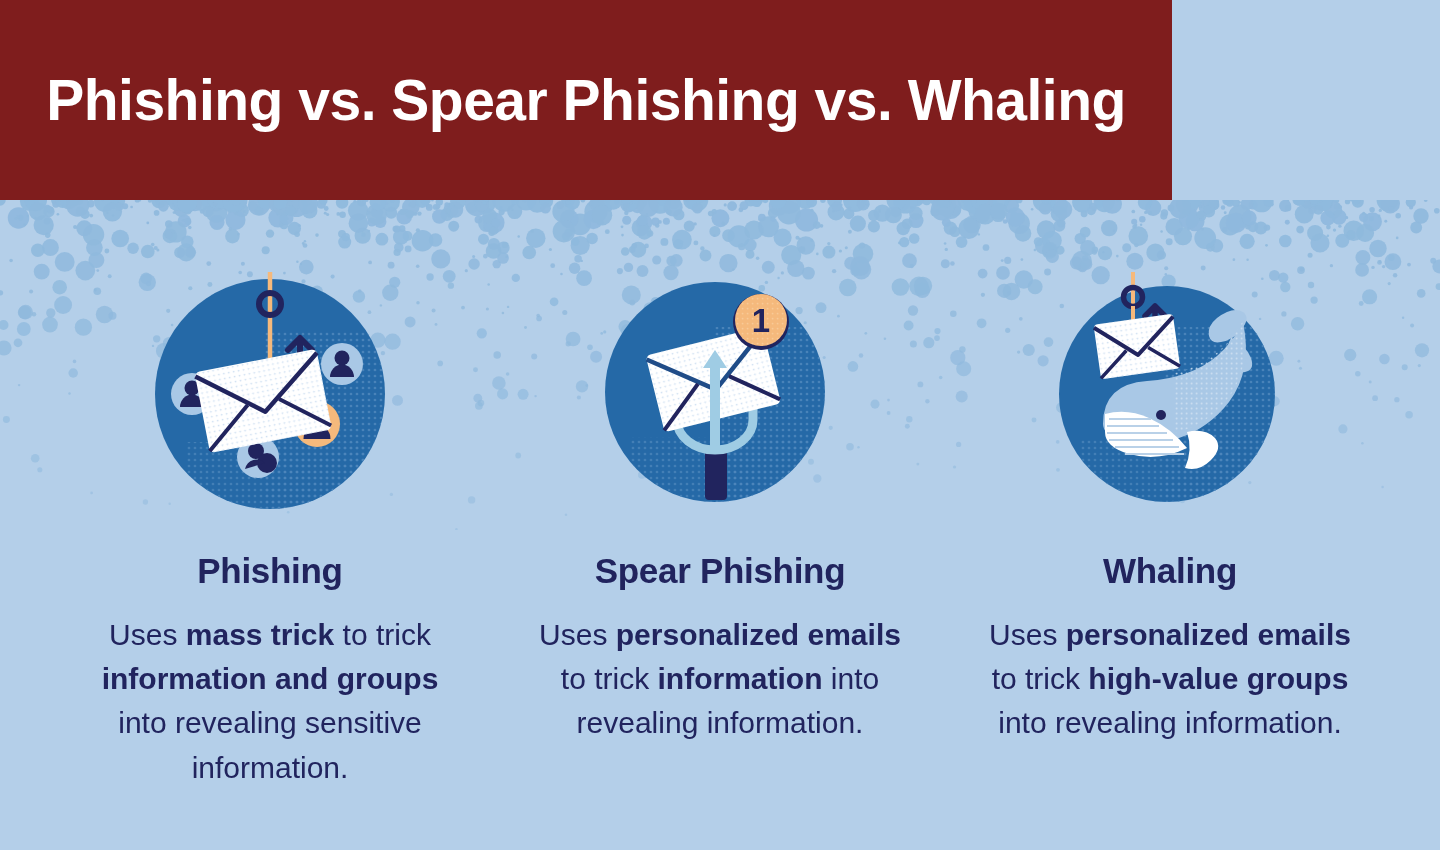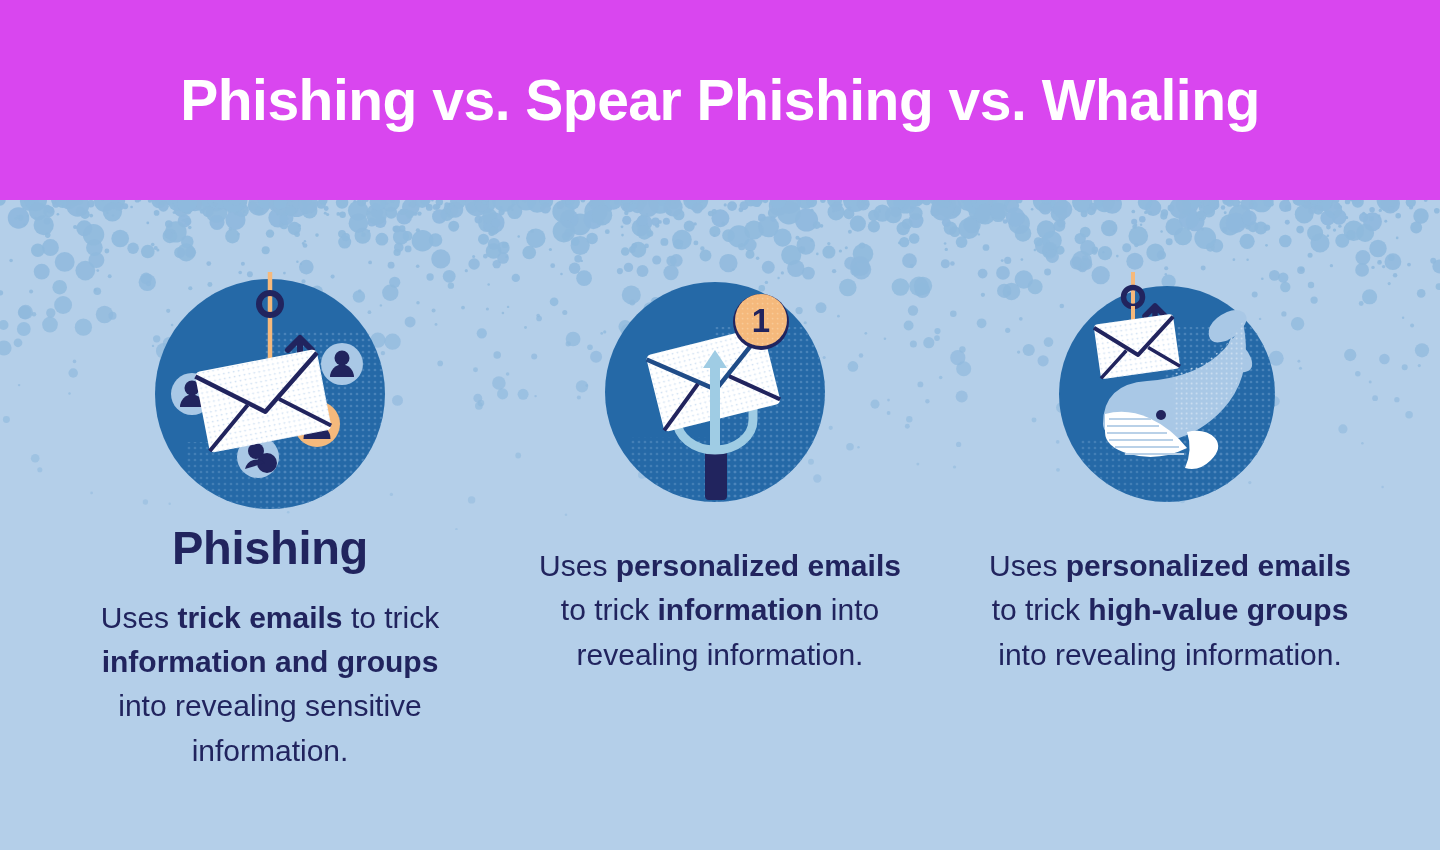--- a/index.html
+++ b/index.html
@@ -6,22 +6,22 @@
   * { margin:0; padding:0; box-sizing:border-box; }
   html, body {
     width:1440px; height:850px;
     font-family:"Liberation Sans", sans-serif;
     overflow:hidden;
   }
   body { background:#b4cfe9; position:relative; }
 
   
   .header {
-    position:absolute; left:0; top:0; width:1440px; height:200px;
-    background:#d946ef;
+    position:absolute; left:0; top:0; width:1172px; height:200px;
+    background:#7f1d1d;
     display:flex; align-items:center; justify-content:center;
   }
   .header-title {
     color:#ffffff;
     font-size:57px;
     font-weight:700;
     letter-spacing:-0.5px;
     white-space:nowrap;
     font-family:"Liberation Sans", sans-serif;
   }
@@ -40,22 +40,23 @@
     padding:0 40px;
   }
   .col { width:440px; display:flex; flex-direction:column; align-items:center; }
   .col-1 { margin-left:10px; }
   .col-3 { margin-right:10px; }
 
   .icon-wrap { width:250px; height:250px; margin-top:72px; position:relative; }
   .icon-wrap svg { display:block; width:250px; height:250px; }
 
   .col-heading {
+    margin-top:30px;
     color:#21245e;
-    font-size:47px;
+    font-size:35px;
     font-weight:700;
     letter-spacing:-0.3px;
     text-align:center;
     line-height:1.1;
   }
   .col-desc {
     margin-top:22px;
     color:#21245e;
     font-size:30px;
     font-weight:400;
@@ -1216,21 +1217,21 @@
 
         <g transform="translate(118,128) rotate(-11)">
           <rect x="-62" y="-40" width="124" height="82" rx="5" fill="#ffffff"></rect>
           <rect x="-62" y="-40" width="124" height="82" rx="5" fill="url(#envdots)" opacity="0.85"></rect>
           <path d="M-62 -36 L0 12 L62 -36" fill="none" stroke="#21245e" stroke-width="4.5" stroke-linejoin="round"></path>
           <path d="M-62 40 L-16 2 M62 38 L16 2" fill="none" stroke="#21245e" stroke-width="4"></path>
         </g>
       </svg>
     </div>
     <div class="col-heading">Phishing</div>
-    <div class="col-desc"><span>Uses </span><b>trick emails</b><span> to trick </span><b>information and groups</b><span> into revealing sensitive information.</span></div>
+    <div class="col-desc"><span>Uses </span><b>mass trick</b><span> to trick </span><b>information and groups</b><span> into revealing sensitive information.</span></div>
   </div>
 
   <div class="col col-2">
     <div class="icon-wrap">
       <svg viewBox="0 0 250 250">
         <defs>
           <clipPath id="c2clip">
               <circle cx="120" cy="120" r="110"></circle>
             </clipPath>
           <pattern id="dots2" width="6" height="6" patternUnits="userSpaceOnUse">
@@ -1271,20 +1272,21 @@
         <path d="M120 78 l-12 18 l24 0 z" fill="#9fcce4"></path>
 
         <g transform="translate(166,50)">
           <circle cx="0" cy="0" r="28" fill="#21245e"></circle>
           <circle cx="0" cy="-2" r="26" fill="#f5b97c"></circle>
           <circle cx="0" cy="-2" r="26" fill="url(#orangedots)" opacity="0.6"></circle>
           <text x="0" y="10" text-anchor="middle" font-family="Liberation Sans, sans-serif" font-size="33" font-weight="700" fill="#21245e">1</text>
         </g>
       </svg>
     </div>
+    <div class="col-heading">Spear Phishing</div>
     <div class="col-desc"><span>Uses </span><b>personalized emails</b><span> to trick </span><b>information</b><span> into revealing information.</span></div>
   </div>
 
   <div class="col col-3">
     <div class="icon-wrap">
       <svg viewBox="0 0 250 250">
         <defs>
           <clipPath id="c3clip">
               <circle cx="122" cy="122" r="108"></circle>
             </clipPath>
@@ -1337,16 +1339,17 @@
         <path d="M110 58 l0 -24 M100 44 l10 -10 l10 10" fill="none" stroke="#21245e" stroke-width="5.5" stroke-linecap="round" stroke-linejoin="round"></path>
 
         <g transform="translate(92,75) rotate(-8)">
           <rect x="-40" y="-28" width="80" height="55" rx="4" fill="#ffffff"></rect>
           <rect x="-40" y="-28" width="80" height="55" rx="4" fill="url(#envdots3)" opacity="0.85"></rect>
           <path d="M-40 -25 L0 8 L40 -25" fill="none" stroke="#21245e" stroke-width="4" stroke-linejoin="round"></path>
           <path d="M-40 26 L-11 2 M40 25 L11 2" fill="none" stroke="#21245e" stroke-width="3.5"></path>
         </g>
       </svg>
     </div>
+    <div class="col-heading">Whaling</div>
     <div class="col-desc"><span>Uses </span><b>personalized emails</b><span> to trick </span><b>high-value groups</b><span> into revealing information.</span></div>
   </div>
 
 </div>
 
 </body></html>

